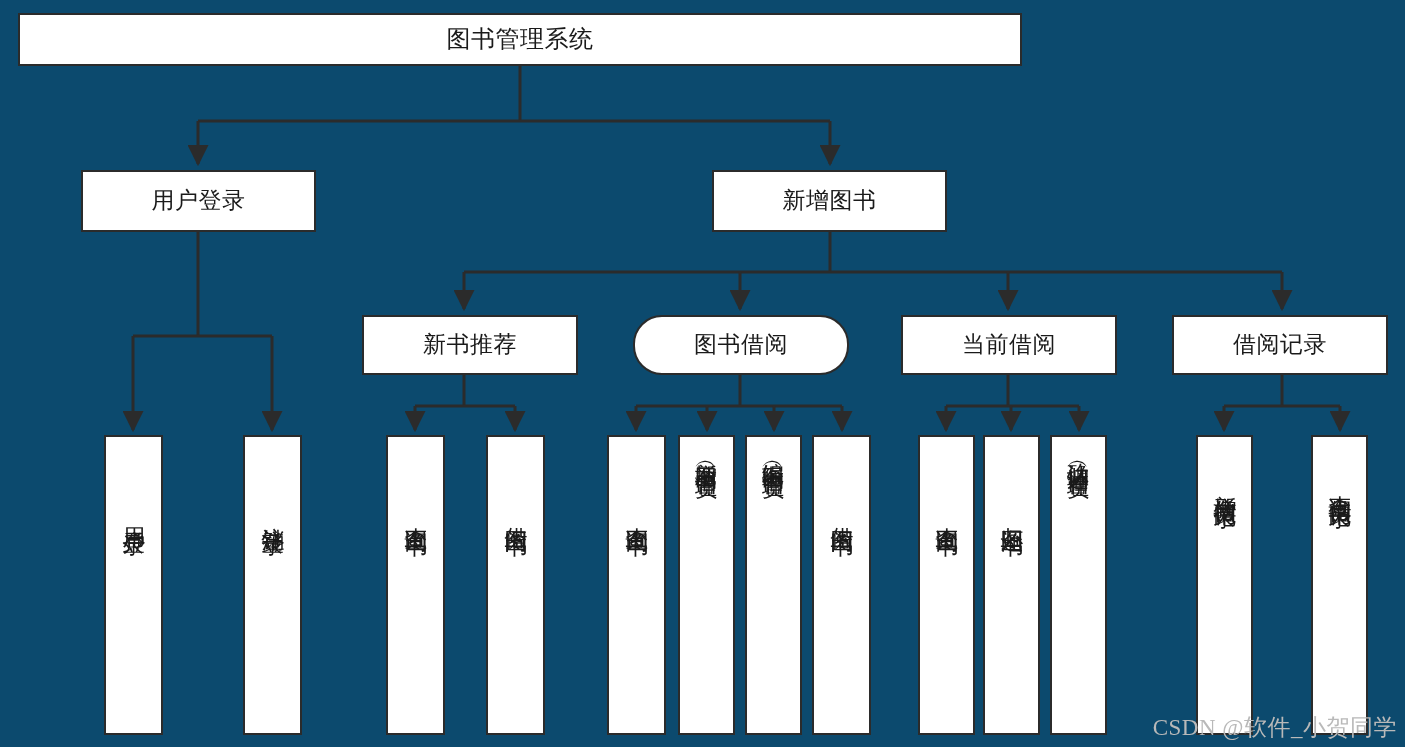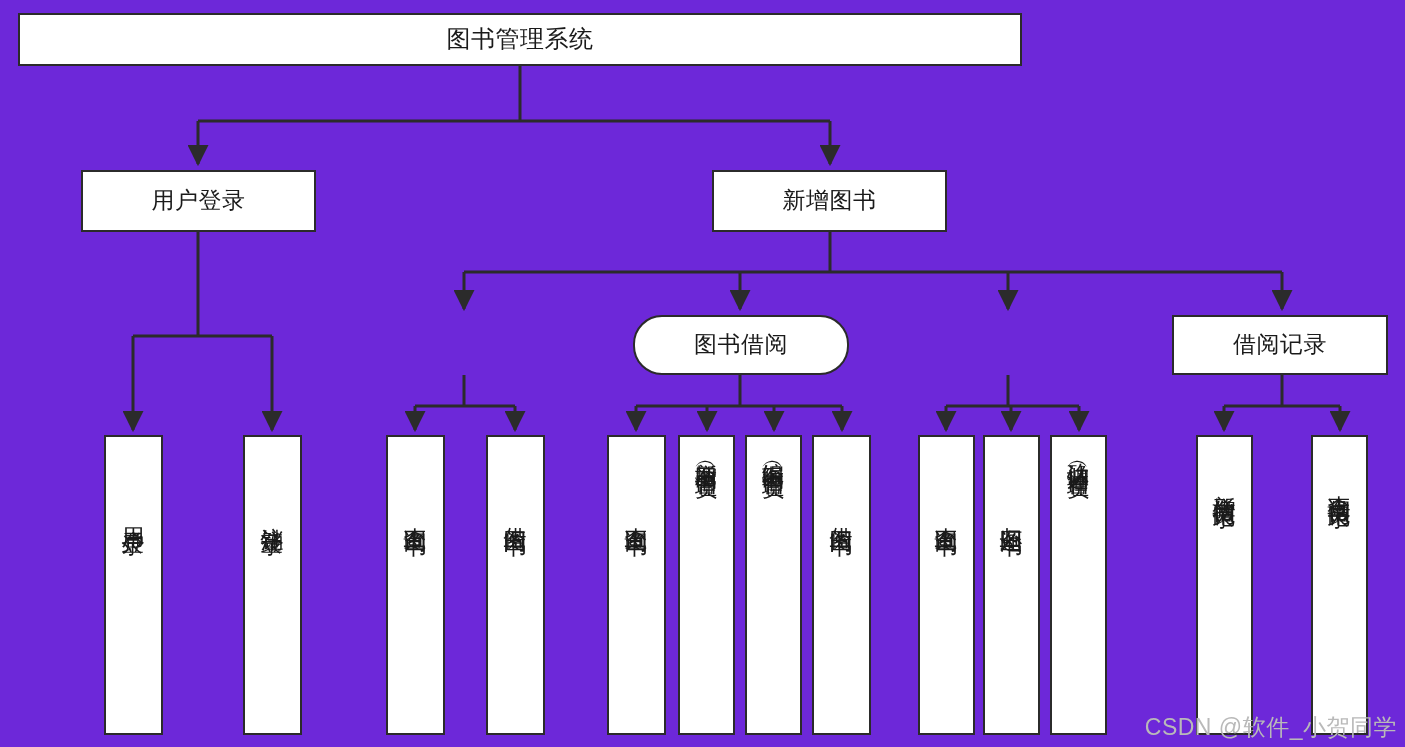--- a/index.html
+++ b/index.html
@@ -11,21 +11,22 @@
     width: 1405px;
     height: 747px;
     font-family: "Liberation Sans", "DejaVu Sans", sans-serif;
     overflow: hidden;
     position: relative;
   }
   #diagram-root {
     position: relative;
     width: 1405px;
     height: 747px;
-    background: #6d28d9;
+    background: #0c4a6e;
+    font-family: Liberation Serif, serif;
   }
   svg.edges {
     position: absolute;
     left: 0;
     top: 0;
     width: 1405px;
     height: 747px;
     pointer-events: none;
   }
   .node {
@@ -141,23 +142,29 @@
     <span class="label">图书管理系统</span>
   </div>
 
   <div class="node horizontal" style="left:81px; top:170px; width:235px; height:62px;">
     <span class="label">用户登录</span>
   </div>
   <div class="node horizontal" style="left:712px; top:170px; width:235px; height:62px;">
     <span class="label">新增图书</span>
   </div>
 
+  <div class="node horizontal" style="left:362px; top:315px; width:216px; height:60px;">
+    <span class="label">新书推荐</span>
+  </div>
   <div class="node horizontal" style="left:633px; top:315px; width:216px; height:60px;border-radius:29px;">
     <span class="label">图书借阅</span>
   </div>
+  <div class="node horizontal" style="left:901px; top:315px; width:216px; height:60px;">
+    <span class="label">当前借阅</span>
+  </div>
   <div class="node horizontal" style="left:1172px; top:315px; width:216px; height:60px;">
     <span class="label">借阅记录</span>
   </div>
 
   <div class="node vertical" style="left:104px; top:435px; width:59px; height:300px; padding-top:72px;">
     <span class="label">用户登录</span>
   </div>
   <div class="node vertical" style="left:243px; top:435px; width:59px; height:300px; padding-top:72px;">
     <span class="label">注销登录</span>
   </div>

